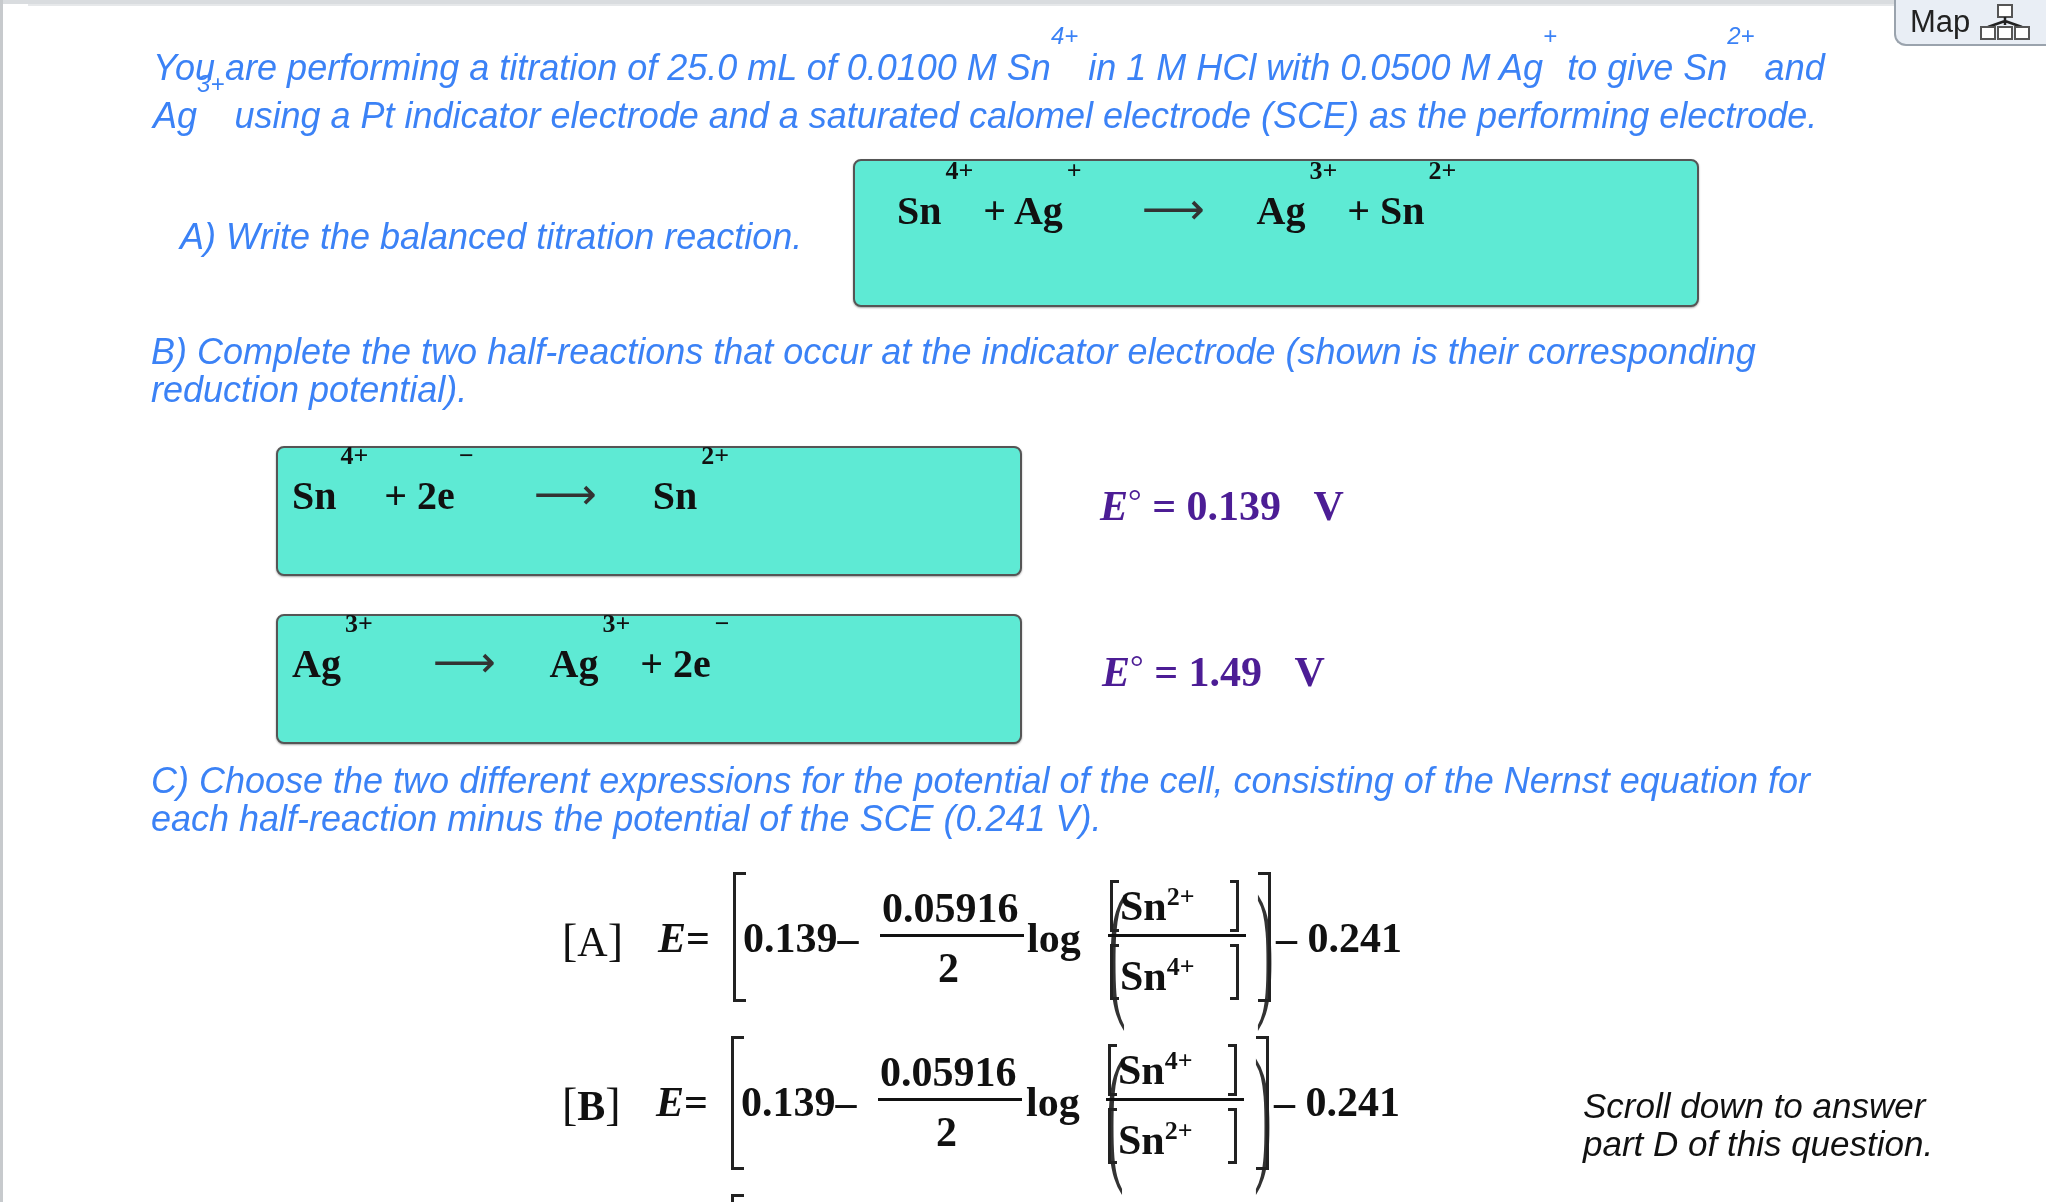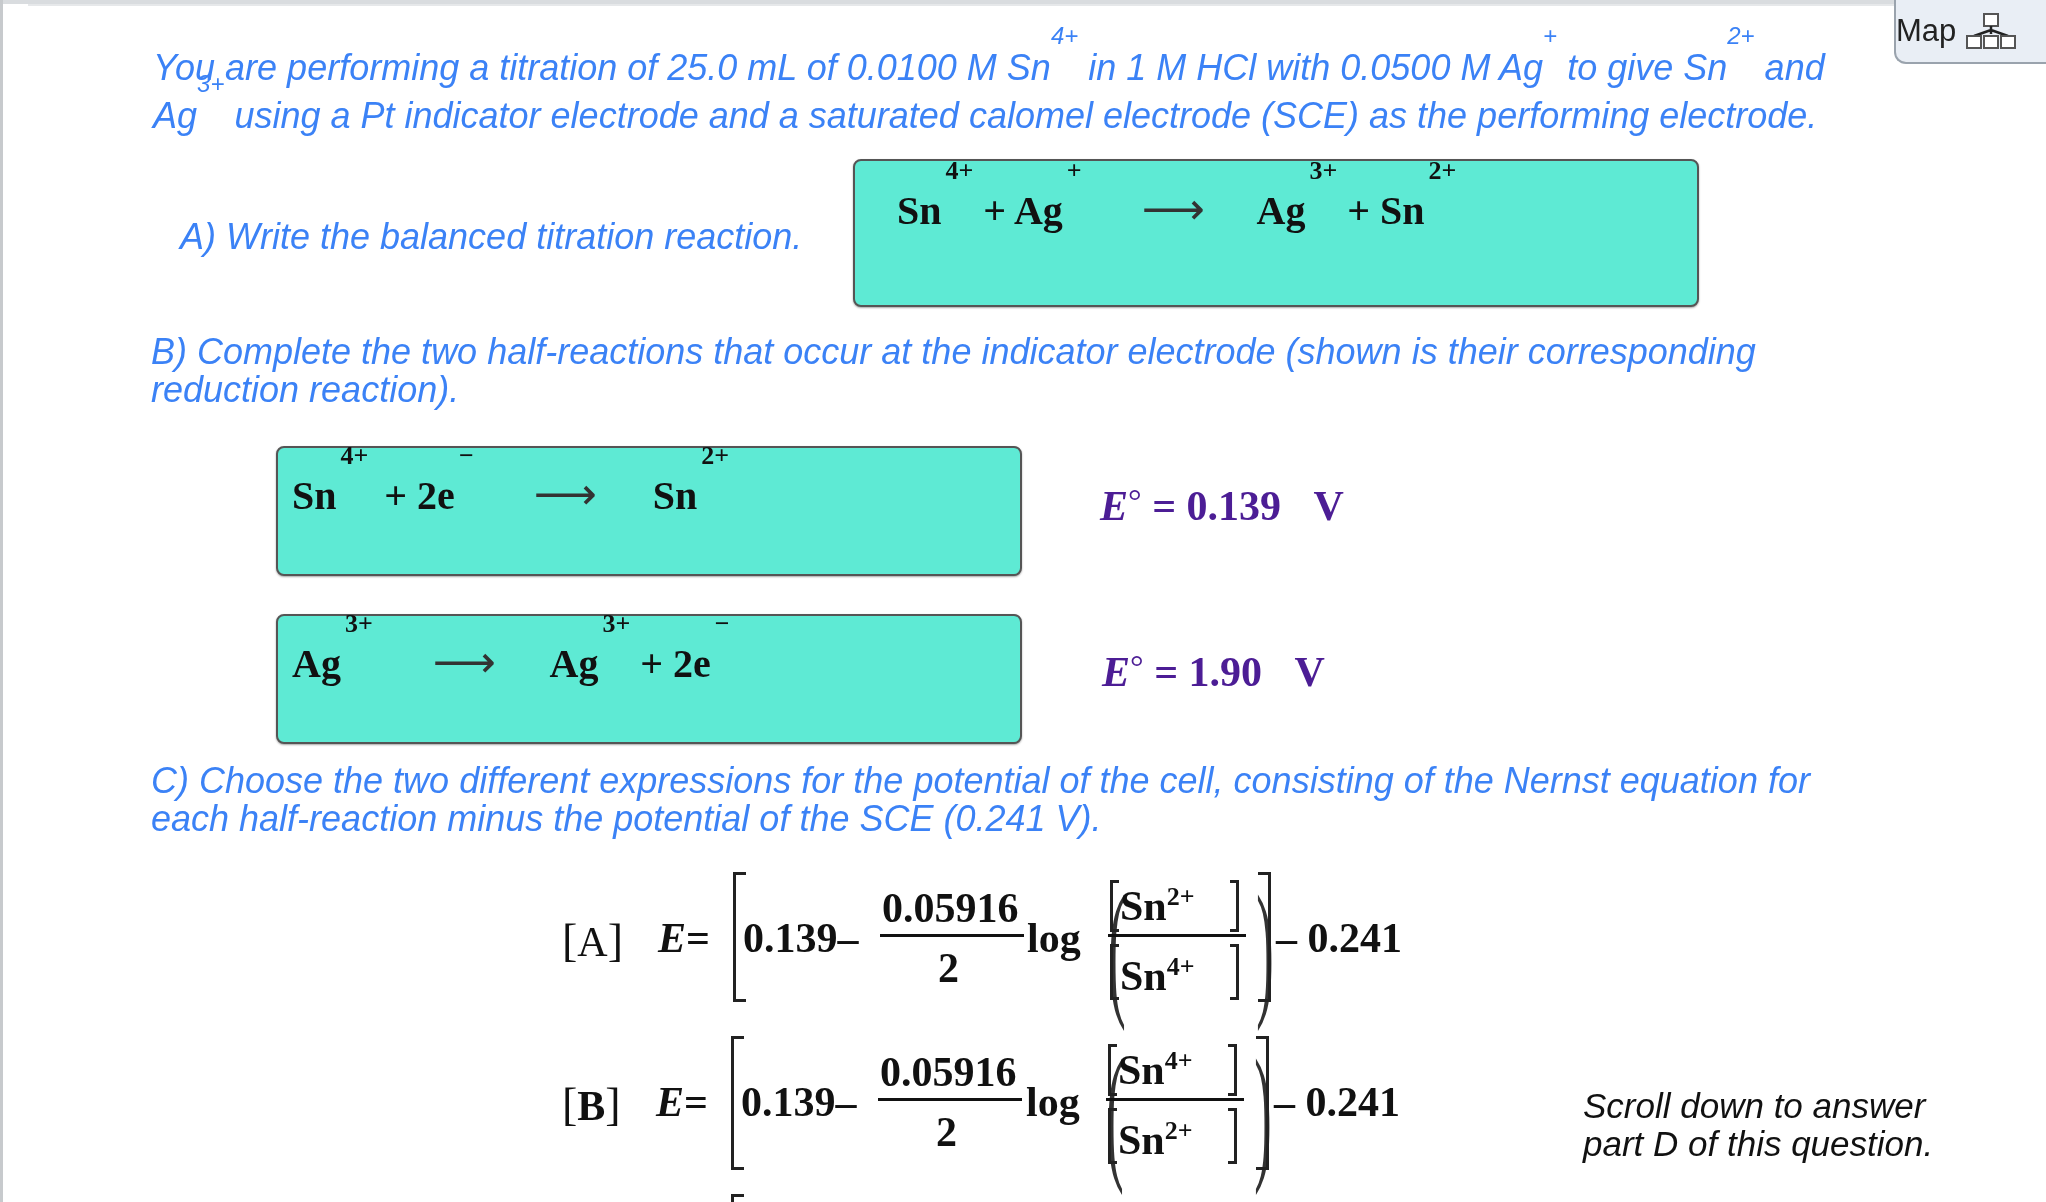--- a/index.html
+++ b/index.html
@@ -5,24 +5,24 @@
     html, body { margin:0; padding:0; }
     body {
       width:2046px; height:1202px; overflow:hidden; position:relative;
       background:#ffffff; font-family:"Liberation Sans", sans-serif; color:#111;
     }
     .frame-top { position:absolute; left:0; top:0; width:2046px; height:4px; background:#d9dcdf; }
     .frame-left { position:absolute; left:0; top:0; width:3px; height:1202px; background:#c7cacd; }
     .frame-top-inner { position:absolute; left:28px; top:4px; width:1870px; height:2px; background:#e6e8ea; }
 
     .map-btn {
-      position:absolute; left:1894px; top:0; width:152px; height:64px;
+      position:absolute; left:1894px; top:0; width:152px; height:46px;
       background:#e9eef5; border:2px solid #9aa3ad; border-top:none; border-right:none;
       border-bottom-left-radius:12px; box-sizing:border-box;
-      display:flex; align-items:center; padding-left:0; gap:8px; cursor:pointer;
+      display:flex; align-items:center; padding-left:14px; gap:8px; cursor:pointer;
     }
     .map-label { font-size:31px; color:#222; }
     .map-icon { width:56px; height:38px; }
 
     .p { position:absolute; font-size:36px; line-height:48px; white-space:nowrap; color:#3b82f6;font-style:italic; }
     .p sup { font-size:24px; vertical-align:top; position:relative; top:-8px; line-height:0; }
 
     .box {
       position:absolute; background:#5eead4; border:2px solid #555; border-radius:8px;
       box-sizing:border-box; box-shadow:0 1px 2px rgba(0,0,0,.35);
@@ -76,21 +76,21 @@
   <div class="rx" style="left:42px; top:22px;">
     <span>Sn</span><sup>4+</sup>
     <span>+ Ag</span><sup>+</sup>
     <span class="arrow" style="margin:0 44px 0 50px;">⟶</span>
     <span>Ag</span><sup>3+</sup>
     <span>+ Sn</span><sup>2+</sup>
   </div>
 </div>
 
 <div class="p" style="left:151px; top:333px; line-height:38px;text-align:right;">B) Complete the two half-reactions that occur at the indicator electrode (shown is their corresponding</div>
-<div class="p" style="left:151px; top:371px; line-height:38px;">reduction reaction).</div>
+<div class="p" style="left:151px; top:371px; line-height:38px;">reduction potential).</div>
 
 <div class="box" style="left:276px; top:446px; width:746px; height:130px;">
   <div class="rx" style="left:14px; top:20px;">
     <span>Sn</span><sup>4+</sup>
     <span style="margin-left:6px;">+   2e</span><sup>−</sup>
     <span class="arrow" style="margin:0 46px 0 50px;">⟶</span>
     <span>Sn</span><sup>2+</sup>
   </div>
 </div>
 <div class="eo" style="left:1100px; top:482px;">
@@ -102,21 +102,21 @@
 <div class="box" style="left:276px; top:614px; width:746px; height:130px;">
   <div class="rx" style="left:14px; top:20px;">
     <span>Ag</span><sup>3+</sup>
     <span class="arrow" style="margin:0 46px 0 50px;">⟶</span>
     <span>Ag</span><sup>3+</sup>
     <span>+ 2e</span><sup>−</sup>
   </div>
 </div>
 <div class="eo" style="left:1102px; top:648px;">
   <i>E</i><span style="font-weight:normal; font-size:34px; vertical-align:top;">°</span>
-  <span>= 1.90</span>
+  <span>= 1.49</span>
   <span style="margin-left:22px;">V</span>
 </div>
 
 <div class="p" style="left:151px; top:762px; line-height:38px;">C) Choose the two different expressions for the potential of the cell, consisting of the Nernst equation for</div>
 <div class="p" style="left:151px; top:800px; line-height:38px;">each half-reaction minus the potential of the SCE (0.241 V).</div>
 
 <div style="position:absolute; left:550px; top:868px; width:860px; height:140px;">
   <div class="eq" style="left:12px; top:46px;"><span class="lbl" style="font-size:46px;">[</span><span class="lbl">A</span><span class="lbl" style="font-size:46px;">]</span></div>
   <div class="eq" style="left:108px; top:46px;"><i>E</i><span>=</span></div>
   <div class="bigbr" style="left:183px; top:4px; width:10px; height:124px; border-right:none;"></div>

